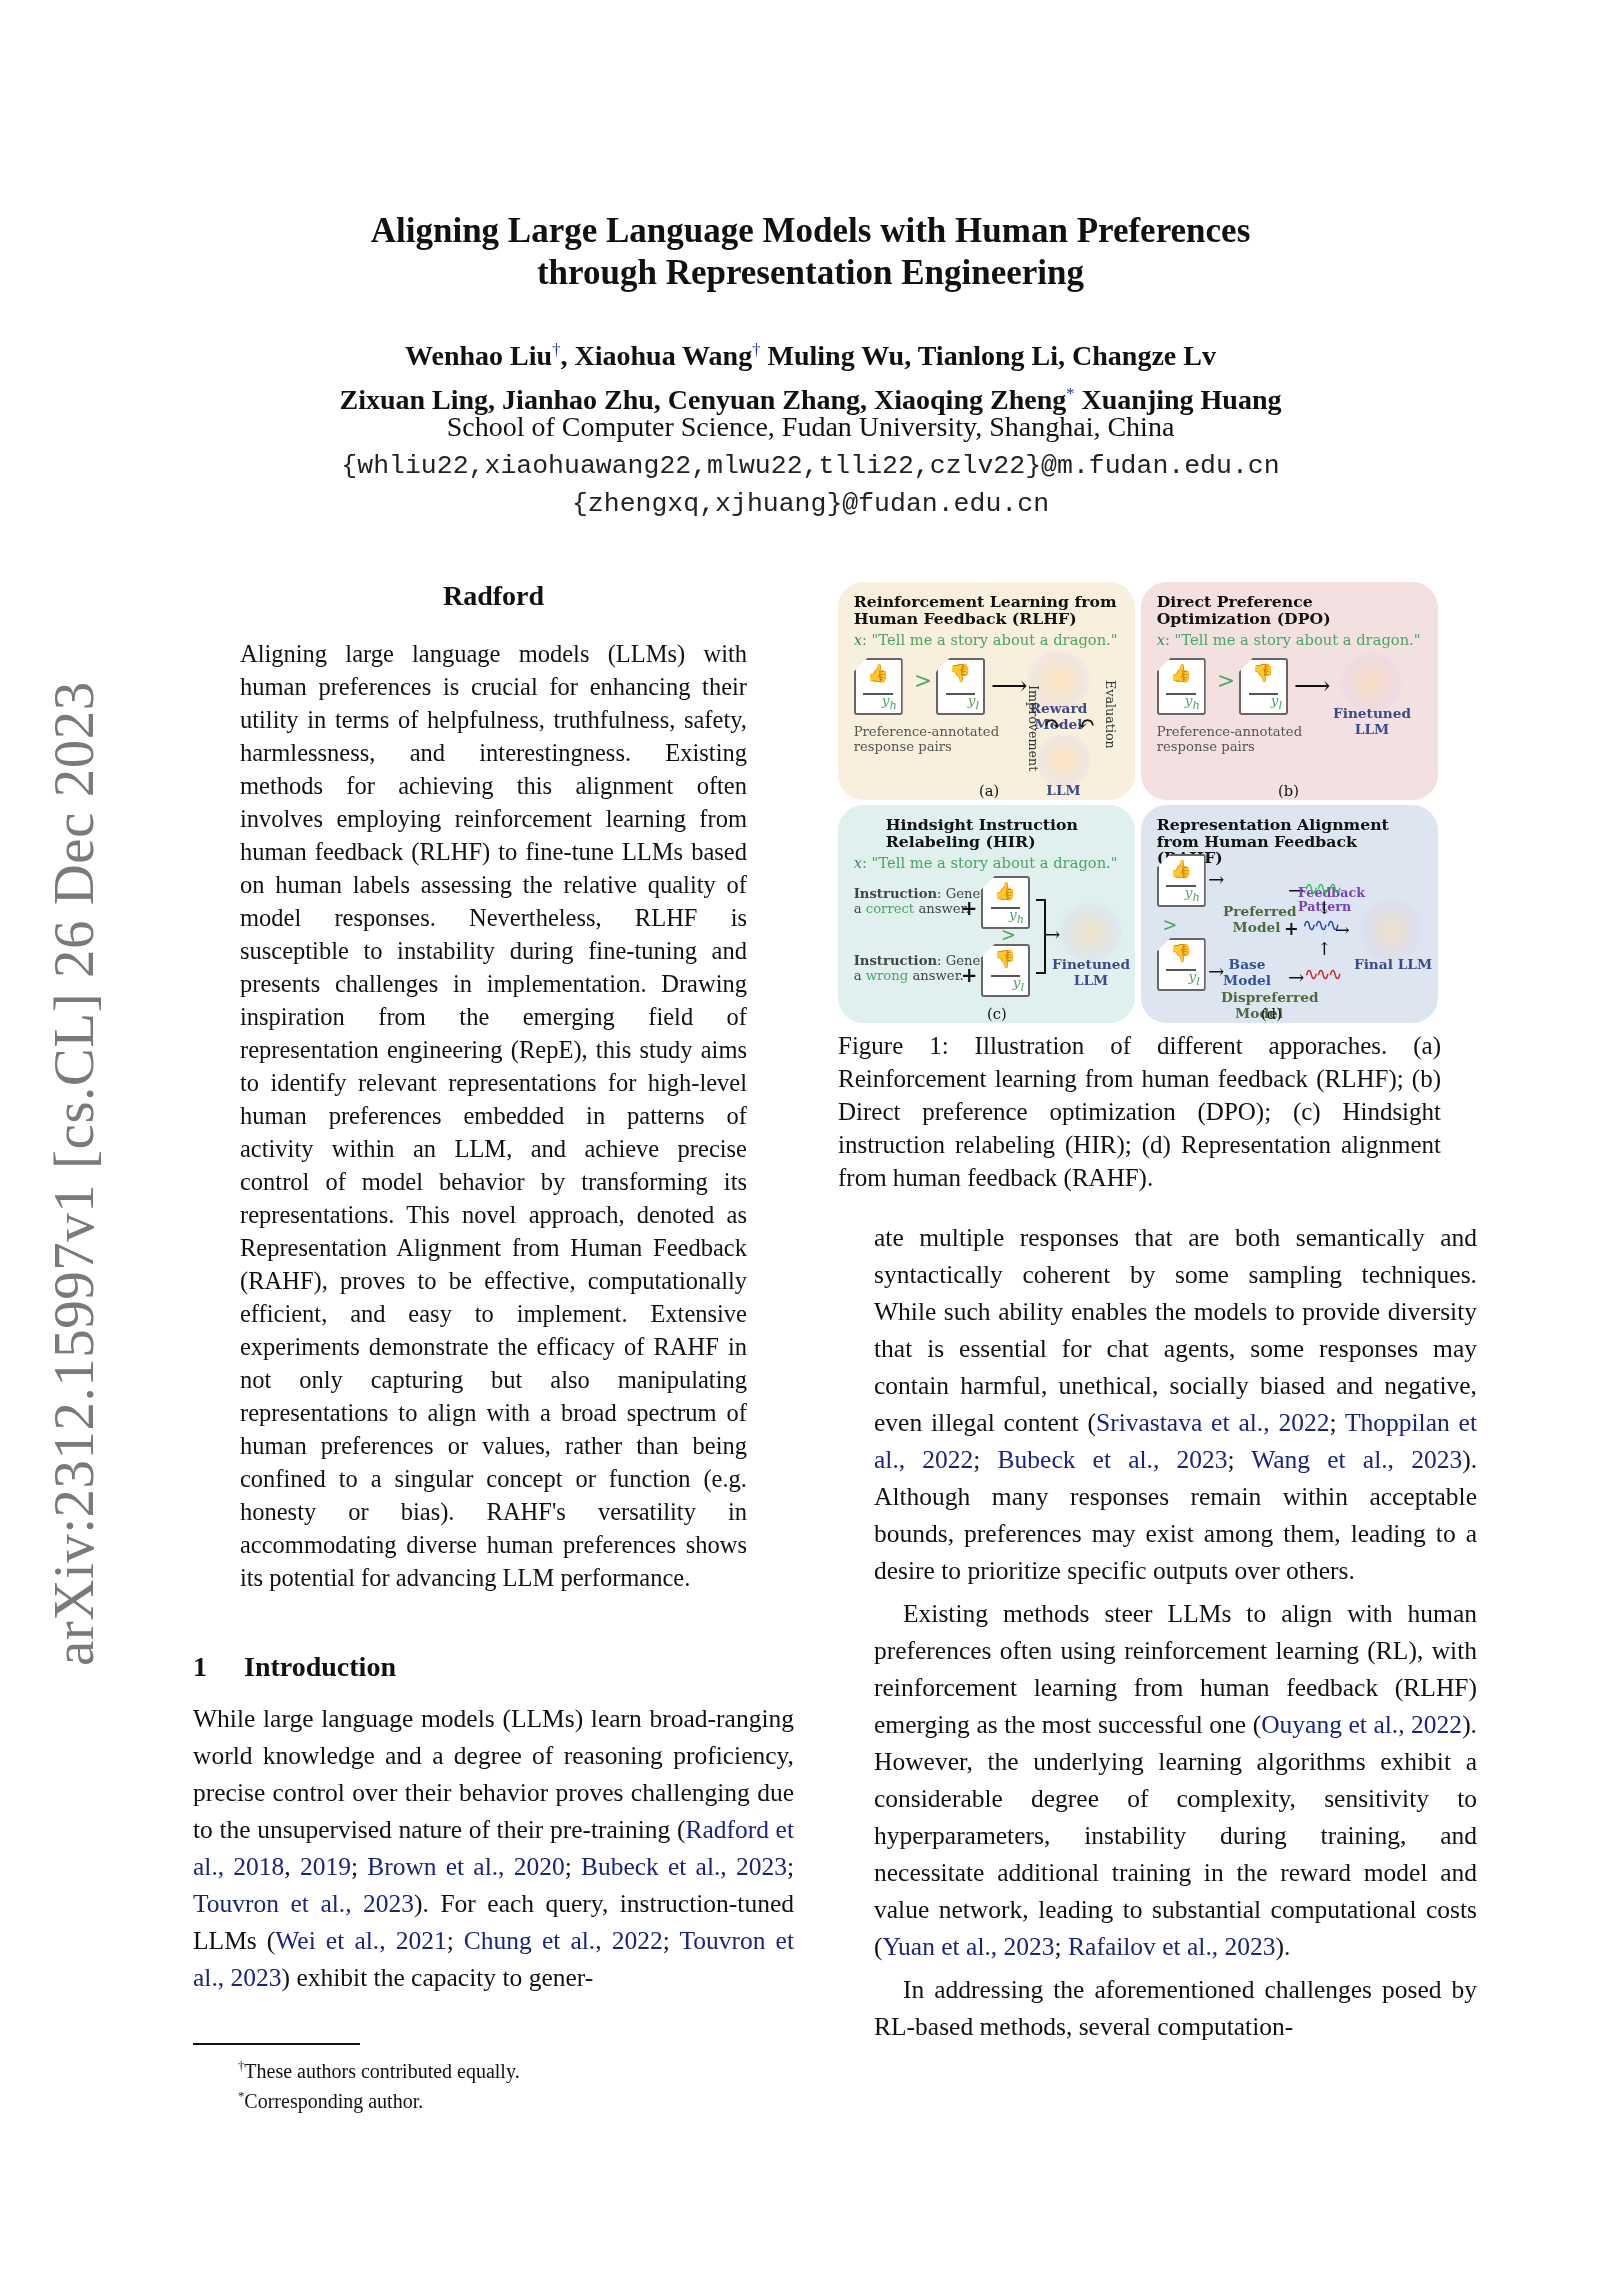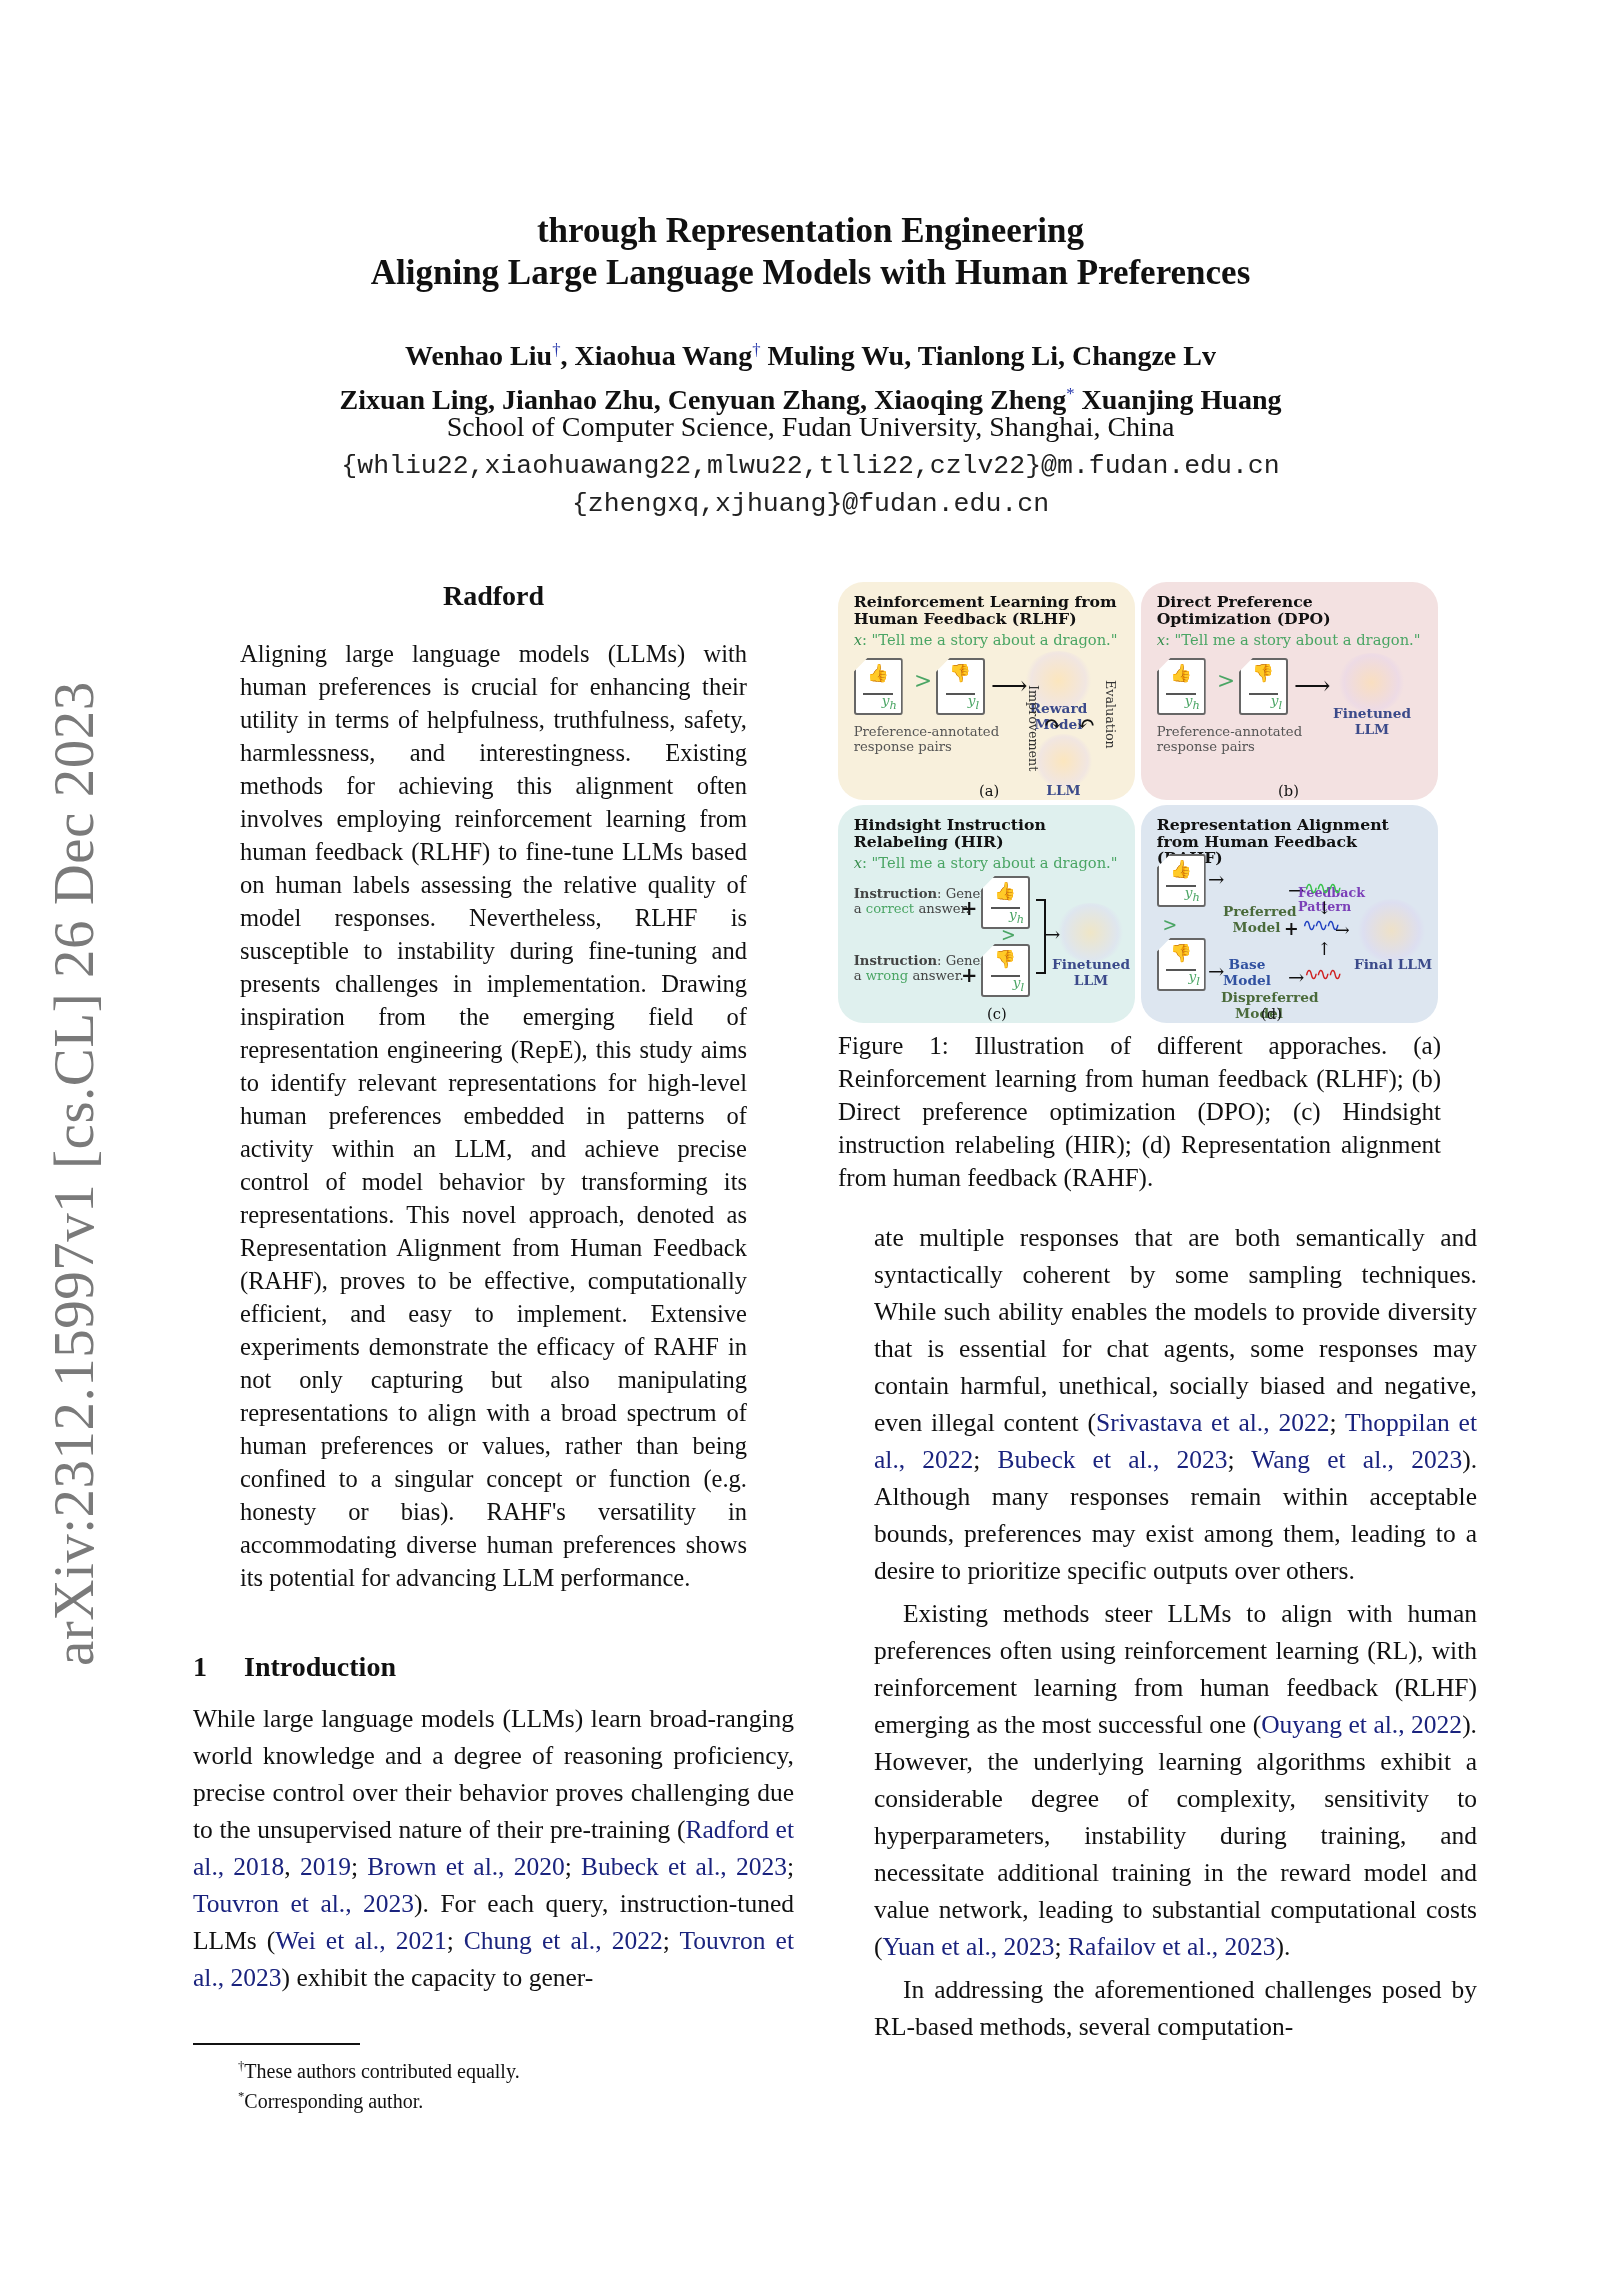--- a/index.html
+++ b/index.html
@@ -47,22 +47,22 @@
   .vert{position:absolute;font-size:12.7px;color:#333;writing-mode:vertical-rl;}
   .wave{position:absolute;font-size:17.6px;letter-spacing:-2.9px;}
   .net{position:absolute;border-radius:50%;background:radial-gradient(circle,rgba(255,220,160,0.5),rgba(220,200,240,0.25) 60%,transparent 72%);}
 </style>
 </head>
 <body>
 
 <div class="abs arxiv">arXiv:2312.15997v1  [cs.CL]  26 Dec 2023</div>
 
 <div class="abs title">
+  <div>Aligning Large Language Models with Human Preferences</div>
   <div>through Representation Engineering</div>
-  <div>Aligning Large Language Models with Human Preferences</div>
 </div>
 
 <div class="abs authors">
   <div>
     <span>Wenhao Liu</span><sup>†</sup><span>, </span><span>Xiaohua Wang</span><sup>†</sup><span> </span><span>Muling Wu, Tianlong Li, Changze Lv</span>
   </div>
   <div>
     <span>Zixuan Ling, Jianhao Zhu, Cenyuan Zhang, Xiaoqing Zheng</span><sup>*</sup><span> Xuanjing Huang</span>
   </div>
 </div>
@@ -140,21 +140,21 @@
     <div class="netlbl" style="left:192px;top:88px;width:78px;">Finetuned LLM</div>
     <div class="smalltxt" style="left:15.7px;top:143px;">
         <div>Preference-annotated</div>
         <div>response pairs</div>
       </div>
     <div class="method" style="top:186px;">Contrastive Learning</div>
     <div class="plabel" style="left:137px;top:200px;">(b)</div>
   </div>
 
   <div class="panel" style="left:0;top:223px;width:297px;height:218px;background:#dff0ee;">
-    <div class="ptitle" style="width:255px;">Hindsight Instruction Relabeling (HIR)</div>
+    <div class="ptitle" style="width:255px;margin-left:32px;">Hindsight Instruction Relabeling (HIR)</div>
     <div class="prompt" style="top:49px;"><i>x</i><span>: "Tell me a story about a dragon."</span></div>
     <div class="smalltxt" style="left:15.7px;top:82px;color:#444;">
       <div><b>Instruction</b><span>: Generate</span></div>
       <div><span>a </span><span style="color:#4aa564">correct</span><span> answer.</span></div>
     </div>
     <div class="arrow" style="left:123px;top:94px;font-size:19.6px;font-weight:bold;">+</div>
     <div class="doc" style="left:143px;top:71px;height:49px;">
         <span class="thumb">👍</span>
         <div class="line" style="top:29px;"></div>
         <span class="yl">y<sub>h</sub></span>

